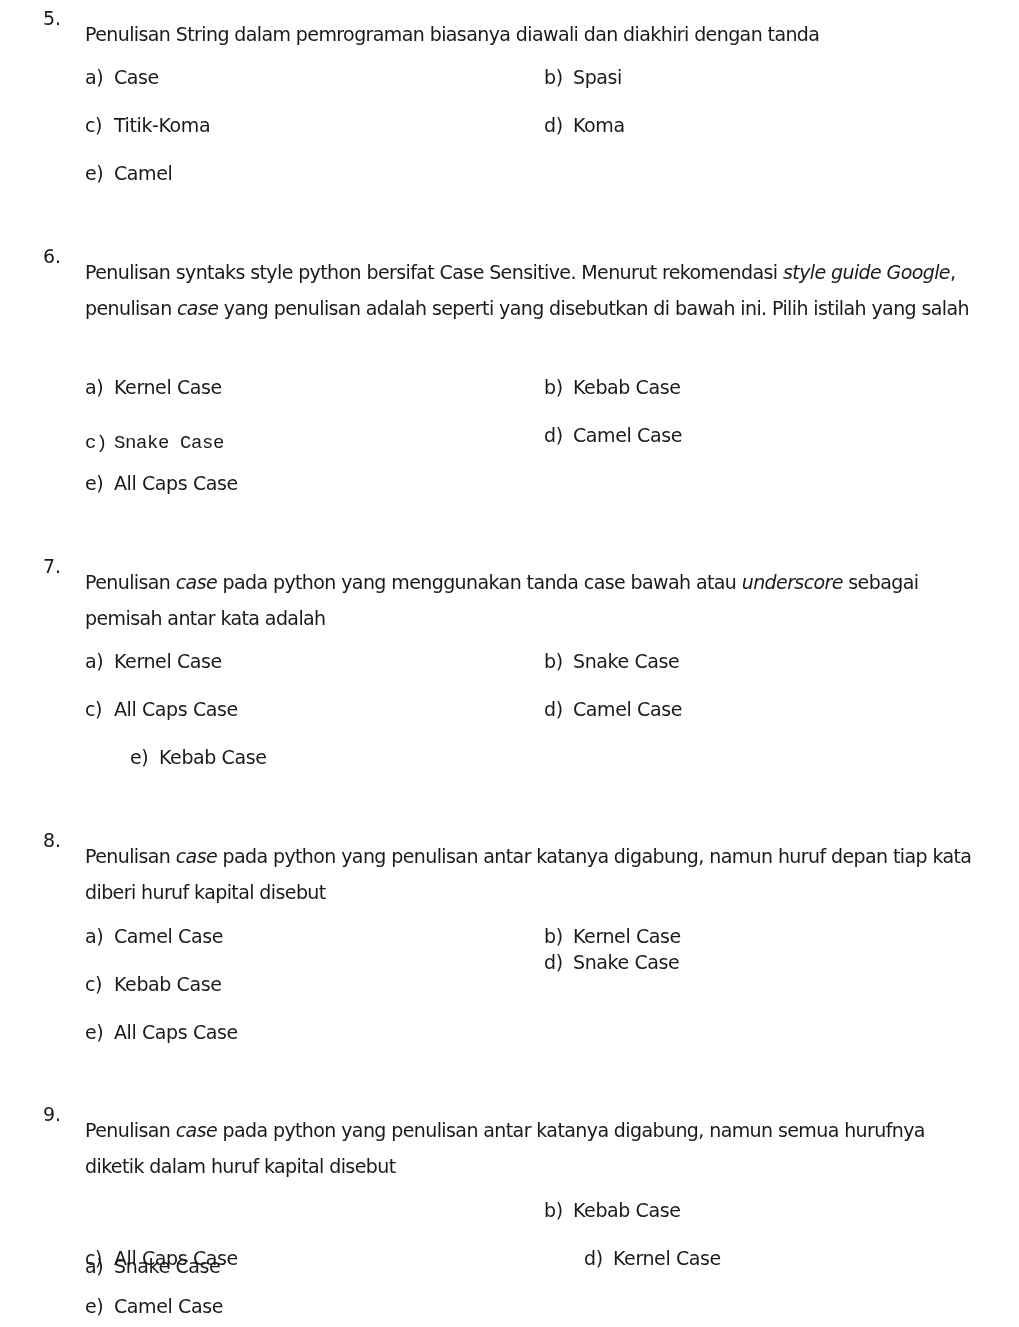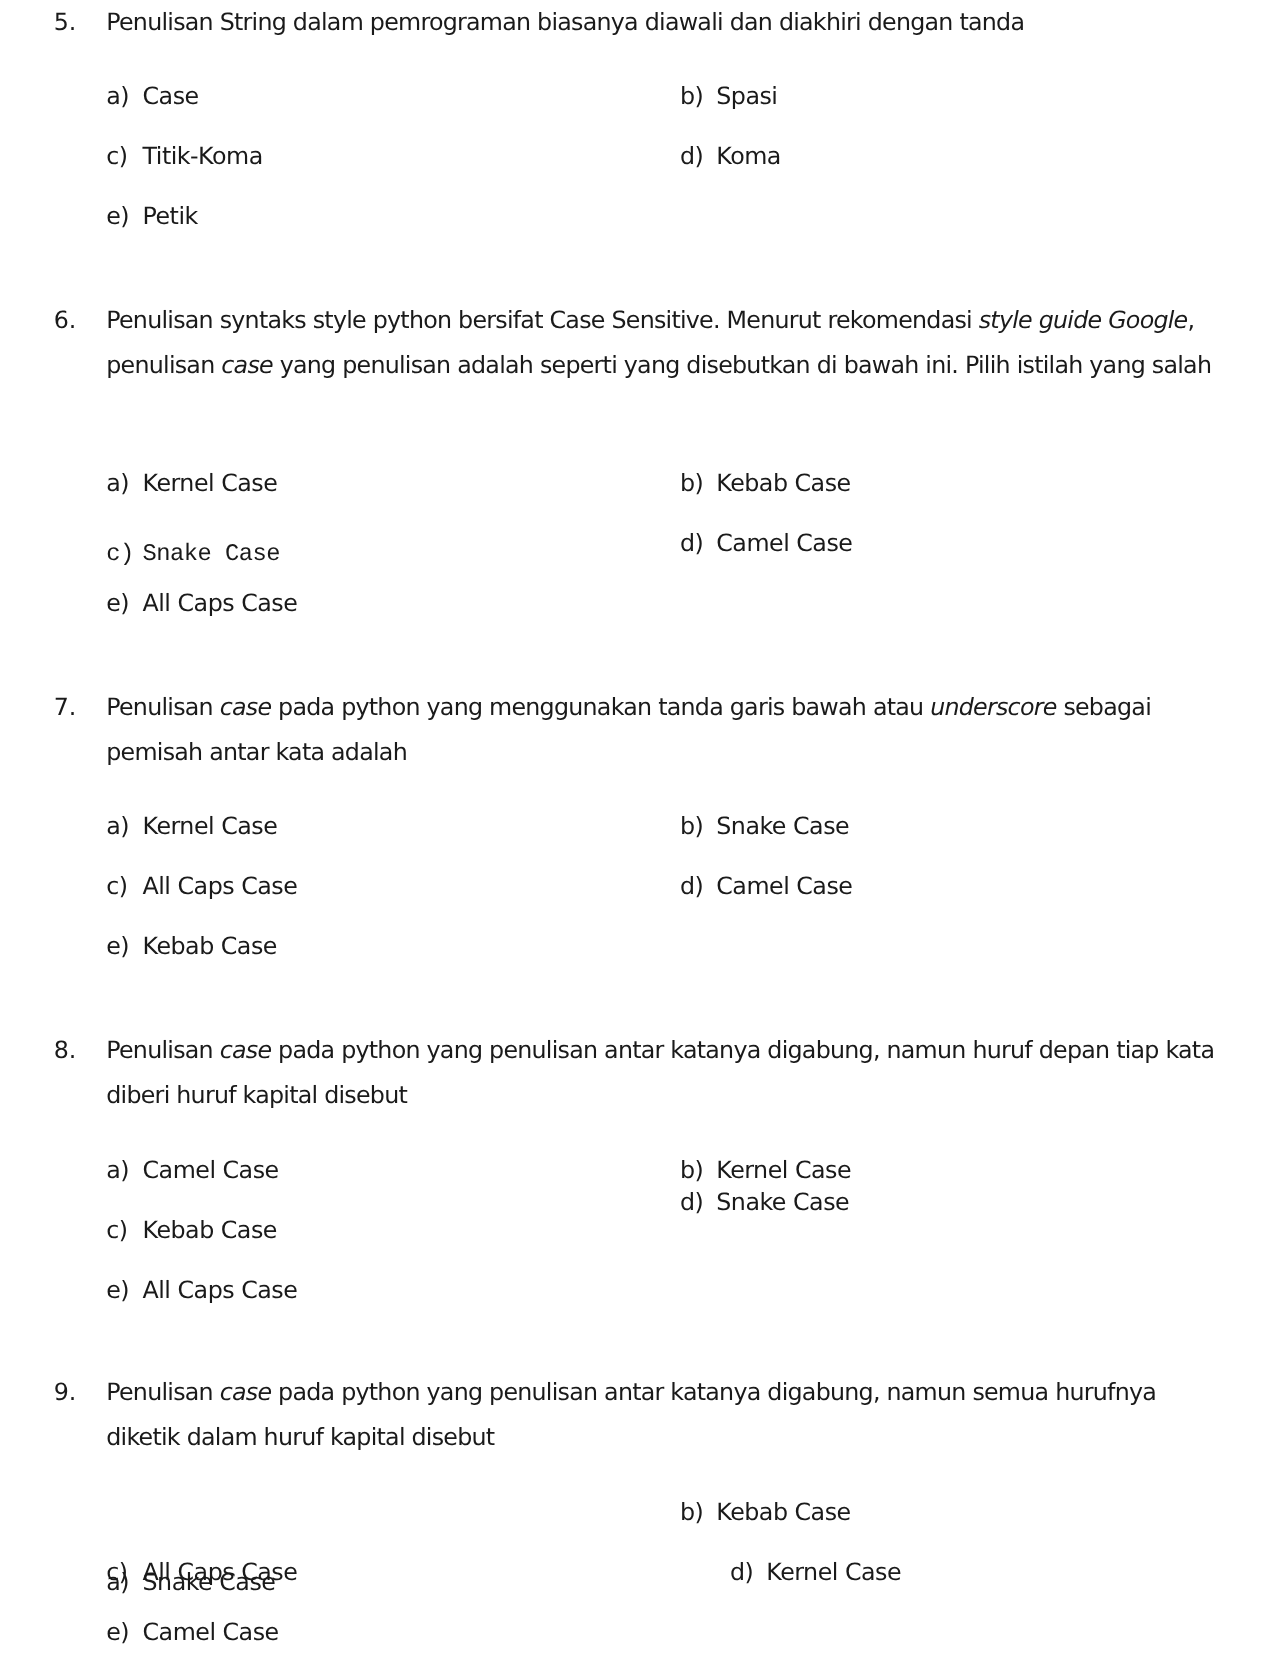--- a/index.html
+++ b/index.html
@@ -2,60 +2,60 @@
 <html><head>
 <meta charset="utf-8">
 <style>
   html, body { margin: 0; padding: 0; background: #ffffff; }
   body {
     width: 1019px; height: 1327px; position: relative; overflow: hidden;
     font-family: "DejaVu Sans", sans-serif; color: #1a1a1a; font-size: 19px;
   }
   .q { position: absolute; left: 0; width: 1019px; }
   .q-num { position: absolute; left: 43px; top: 0; }
-  .q-text { position: absolute; left: 85px; top: 0; width: 900px; line-height: 36px; margin-top: -8px; letter-spacing: -0.6px; }
+  .q-text { position: absolute; left: 85px; top: 16px; width: 900px; line-height: 36px; margin-top: -8px; letter-spacing: -0.6px; }
   .q-num { line-height: 36px; margin-top: -8px; }
   .opt { position: absolute; white-space: nowrap; letter-spacing: -0.4px; }
   .opt .lbl { display: inline-block; width: 29px; }
   .col-a { left: 85px; }
   .col-b { left: 544px; }
   i { font-style: italic; }
 </style>
 </head>
 <body>
 
 <div class="q" style="top:8px;">
   <span class="q-num">5.</span>
   <div class="q-text"><span>Penulisan String dalam pemrograman biasanya diawali dan diakhiri dengan tanda</span></div>
 </div>
 <div class="opt col-a" style="top:66px;"><span class="lbl">a)</span><span>Case</span></div>
 <div class="opt col-b" style="top:66px;"><span class="lbl">b)</span><span>Spasi</span></div>
 <div class="opt col-a" style="top:114px;"><span class="lbl">c)</span><span>Titik-Koma</span></div>
 <div class="opt col-b" style="top:114px;"><span class="lbl">d)</span><span>Koma</span></div>
-<div class="opt col-a" style="top:162px;"><span class="lbl">e)</span><span>Petik</span></div>
+<div class="opt col-a" style="top:162px;"><span class="lbl">e)</span><span>Camel</span></div>
 
 <div class="q" style="top:246px;">
   <span class="q-num">6.</span>
   <div class="q-text"><span>Penulisan syntaks style python bersifat Case Sensitive. Menurut rekomendasi </span><i>style guide Google</i><span>, penulisan </span><i>case</i><span> yang penulisan adalah seperti yang disebutkan di bawah ini. Pilih istilah yang salah</span></div>
 </div>
 <div class="opt col-a" style="top:376px;"><span class="lbl">a)</span><span>Kernel Case</span></div>
 <div class="opt col-b" style="top:376px;"><span class="lbl">b)</span><span>Kebab Case</span></div>
 <div class="opt col-a" style="top:432px;font-family:Liberation Mono, monospace;"><span class="lbl">c)</span><span>Snake Case</span></div>
 <div class="opt col-b" style="top:424px;"><span class="lbl">d)</span><span>Camel Case</span></div>
 <div class="opt col-a" style="top:472px;"><span class="lbl">e)</span><span>All Caps Case</span></div>
 
 <div class="q" style="top:556px;">
   <span class="q-num">7.</span>
-  <div class="q-text"><span>Penulisan </span><i>case</i><span> pada python yang menggunakan tanda garis bawah atau </span><i>underscore</i><span> sebagai pemisah antar kata adalah</span></div>
+  <div class="q-text"><span>Penulisan </span><i>case</i><span> pada python yang menggunakan tanda case bawah atau </span><i>underscore</i><span> sebagai pemisah antar kata adalah</span></div>
 </div>
 <div class="opt col-a" style="top:650px;"><span class="lbl">a)</span><span>Kernel Case</span></div>
 <div class="opt col-b" style="top:650px;"><span class="lbl">b)</span><span>Snake Case</span></div>
 <div class="opt col-a" style="top:698px;"><span class="lbl">c)</span><span>All Caps Case</span></div>
 <div class="opt col-b" style="top:698px;"><span class="lbl">d)</span><span>Camel Case</span></div>
-<div class="opt col-a" style="top:746px;"><span class="lbl">e)</span><span>Kebab Case</span></div>
+<div class="opt col-a" style="top:746px;margin-left:45px;"><span class="lbl">e)</span><span>Kebab Case</span></div>
 
 <div class="q" style="top:830px;">
   <span class="q-num">8.</span>
   <div class="q-text"><span>Penulisan </span><i>case</i><span> pada python yang penulisan antar katanya digabung, namun huruf depan tiap kata diberi huruf kapital disebut</span></div>
 </div>
 <div class="opt col-a" style="top:925px;"><span class="lbl">a)</span><span>Camel Case</span></div>
 <div class="opt col-b" style="top:925px;"><span class="lbl">b)</span><span>Kernel Case</span></div>
 <div class="opt col-a" style="top:973px;"><span class="lbl">c)</span><span>Kebab Case</span></div>
 <div class="opt col-b" style="top:951px;"><span class="lbl">d)</span><span>Snake Case</span></div>
 <div class="opt col-a" style="top:1021px;"><span class="lbl">e)</span><span>All Caps Case</span></div>

